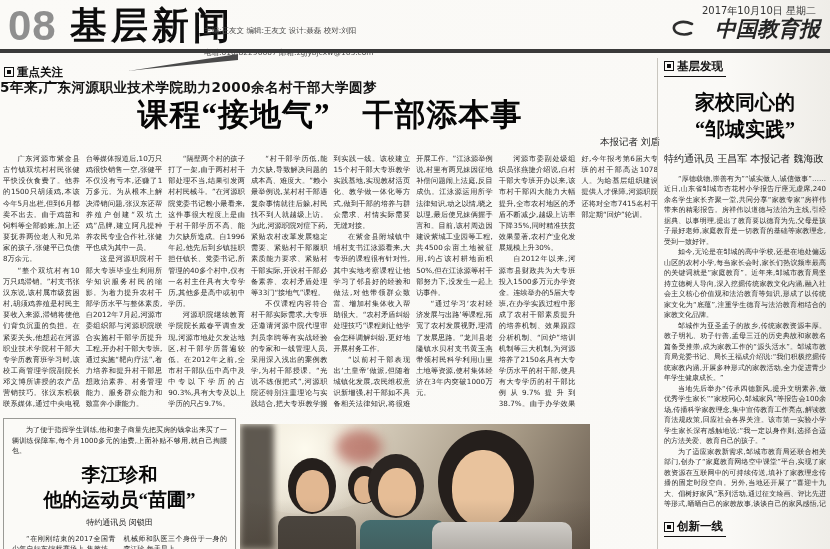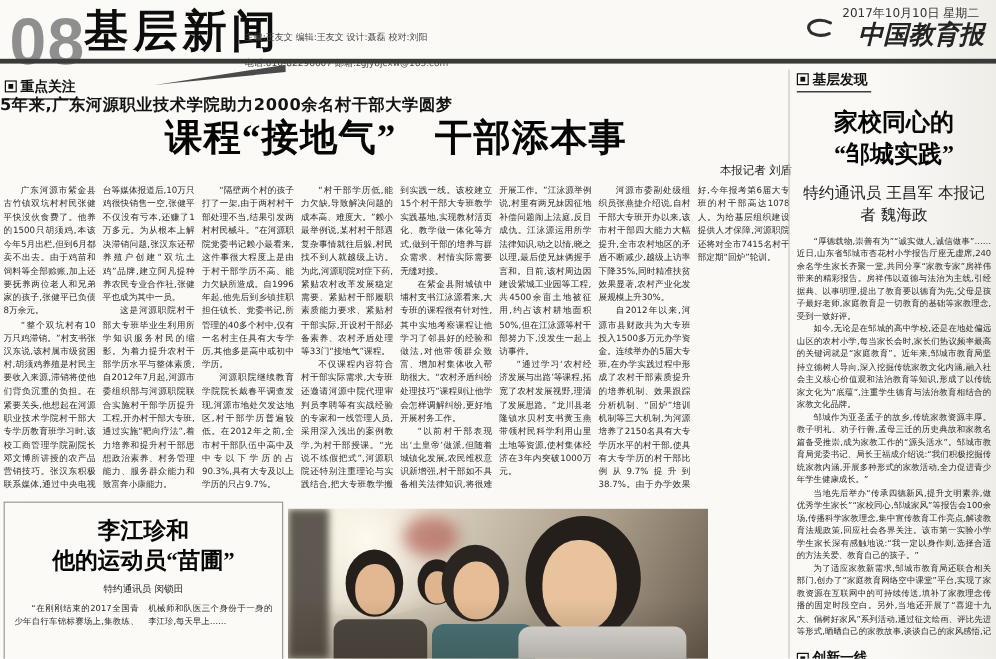--- a/index.html
+++ b/index.html
@@ -3,26 +3,26 @@
 <meta charset="utf-8">
 <style>
   html,body{margin:0;padding:0}
   body{
     width:830px;height:549px;position:relative;overflow:hidden;
     background:linear-gradient(90deg,#fbfaf7 0%,#faf9f6 88%,#efede8 100%);
     font-family:"DejaVu Sans","Liberation Sans",sans-serif;color:#1c1c1c;
   }
   .abs{position:absolute}
   
-  .page-num{left:8px;top:2px;font-size:55px;font-weight:bold;color:#8f8f8f;font-family:"Liberation Sans",sans-serif;letter-spacing:1px}
+  .page-num{left:8px;top:2px;font-size:42px;font-weight:bold;color:#8f8f8f;font-family:"Liberation Sans",sans-serif;letter-spacing:1px}
   .section-name{left:70px;top:1px;font-size:37px;font-weight:900;letter-spacing:4px;color:#0d0d0d}
   .mast-info{left:204px;top:14px;font-size:7.5px;color:#4a4a4a;line-height:11px;white-space:pre-line}
   .pub-date{right:14px;top:4px;font-size:10px;color:#333;text-align:right}
   .paper-logo{right:10px;top:15px;font-size:21px;font-weight:bold;font-style:italic;color:#242424;
-    font-family:"Liberation Serif","DejaVu Serif",serif;display:flex;gap:20px}
+    font-family:"Liberation Serif","DejaVu Serif",serif;display:flex;align-items:center;gap:20px}
   .top-rule{left:0;top:49px;width:830px;height:4px;background:#3a3a3a}
   .flourish{left:128px;top:53px}
   
   .sec-label{display:inline-flex;align-items:center;font-size:11.5px;font-weight:800;color:#111;
     border-bottom:1.5px solid #111;padding:0 3px 2px 0;background:transparent}
   .marker{display:inline-block;box-sizing:border-box;width:10px;height:10px;border:1.5px solid #111;position:relative;margin-right:3px;flex:0 0 auto}
   .marker::after{content:"";position:absolute;left:2px;top:2px;right:2px;bottom:2px;background:#111}
   
   .kicker{left:0;top:79px;width:660px;font-size:13.5px;font-weight:600;color:#141414;letter-spacing:.5px}
   .headline{left:0;top:94px;width:660px;text-align:center;font-size:31px;font-weight:900;color:#060606;
@@ -53,21 +53,21 @@
   .hair{position:absolute;background:#251f1c;border-radius:50%}
   .face{position:absolute;background:#e9c39d;border-radius:48% 48% 46% 46%}
   .torso{position:absolute;border-radius:10px 10px 0 0}
   .photo .shade{position:absolute;left:0;bottom:0;width:100%;height:50px;
     background:linear-gradient(0deg,rgba(55,45,35,.30),rgba(55,45,35,0))}
   
   .vdivider{left:657px;top:58px;width:1px;height:491px;background:#c9c6bf}
   .sidebar{left:664px;top:56px;width:162px}
   .side-title{text-align:center;font-size:20px;font-weight:900;line-height:1.35;margin-top:12px;color:#070707;
     font-family:"Liberation Serif","DejaVu Serif",serif}
-  .side-byline{text-align:center;font-size:13px;color:#222;margin-top:9px}
+  .side-byline{font-size:10px;color:#222;margin-top:9px}
   .side-body{margin-top:8px;height:336px;overflow:hidden;font-size:7px;line-height:1.5;text-align:justify;color:#2b2b2b}
   .side-body p{margin:0;text-indent:2em}
   .side-next{margin-top:7px}
 </style>
 </head>
 <body>
 
 <div class="abs page-num">08</div>
 <div class="abs section-name">基层新闻</div>
 <div class="abs mast-info">
@@ -110,20 +110,21 @@
   <p>“村干部学历低,能力欠缺,导致解决问题的成本高、难度大。”赖小最举例说,某村村干部遇复杂事情就往后躲,村民找不到人就越级上访。为此,河源职院对症下药,紧贴农村改革发展稳定需要、紧贴村干部履职素质能力要求、紧贴村干部实际,开设村干部必备素养、农村矛盾处理等33门“接地气”课程。</p>
   <p>不仅课程内容符合村干部实际需求,大专班还邀请河源中院代理审判员李聘等有实战经验的专家和一线管理人员,采用深入浅出的案例教学,为村干部授课。“光说不练假把式”,河源职院还特别注重理论与实践结合,把大专班教学搬到实践一线。该校建立15个村干部大专班教学实践基地,实现教材活页化、教学做一体化等方式,做到干部的培养与群众需求、村情实际需要无缝对接。</p>
   <p>在紫金县附城镇中埔村支书江泳源看来,大专班的课程很有针对性,其中实地考察课程让他学习了邻县好的经验和做法,对他带领群众致富、增加村集体收入帮助很大。“农村矛盾纠纷处理技巧”课程则让他学会怎样调解纠纷,更好地开展村务工作。</p>
   <p>“以前村干部表现出‘土皇帝’做派,但随着城镇化发展,农民维权意识新增强,村干部如不具备相关法律知识,将很难开展工作。”江泳源举例说,村里有两兄妹因征地补偿问题闹上法庭,反目成仇。江泳源运用所学法律知识,动之以情,晓之以理,最后使兄妹俩握手言和。目前,该村周边因建设紫城工业园等工程,共4500余亩土地被征用,约占该村耕地面积50%,但在江泳源等村干部努力下,没发生一起上访事件。</p>
   <p>“通过学习‘农村经济发展与出路’等课程,拓宽了农村发展视野,理清了发展思路。”龙川县老隆镇水贝村支书黄玉燕带领村民科学利用山里土地等资源,使村集体经济在3年内突破1000万元。</p>
   <p>河源市委副处级组织员张燕捷介绍说,自村干部大专班开办以来,该市村干部四大能力大幅提升,全市农村地区的矛盾不断减少,越级上访率下降35%,同时精准扶贫效果显著,农村产业化发展规模上升30%。</p>
   <p>自2012年以来,河源市县财政共为大专班投入1500多万元办学资金。连续举办的5届大专班,在办学实践过程中形成了农村干部素质提升的培养机制、效果跟踪分析机制、“回炉”培训机制等三大机制,为河源培养了2150名具有大专学历水平的村干部,使具有大专学历的村干部比例从9.7%提升到38.7%。由于办学效果好,今年报考第6届大专班的村干部高达1078人。为给基层组织建设提供人才保障,河源职院还将对全市7415名村干部定期“回炉”轮训。</p>
 </div>
 
 <div class="abs bottom-box">
+  <div class="box-teaser">为了便于指挥学生训练,他和妻子商量先把买房的钱拿出来买了一辆训练保障车,每个月1000多元的油费,上面补贴不够用,就自己掏腰包。</div>
   <div class="box-title">
     <div>李江珍和</div>
     <div>他的运动员“苗圃”</div>
   </div>
   <div class="box-byline">特约通讯员  闵锁田</div>
   <div class="box-body">“在刚刚结束的2017全国青少年自行车锦标赛场上,集教练、机械师和队医三个身份于一身的李江珍,每天早上……</div>
 </div>
 
 <div class="abs photo">
   <div class="flare"></div>

